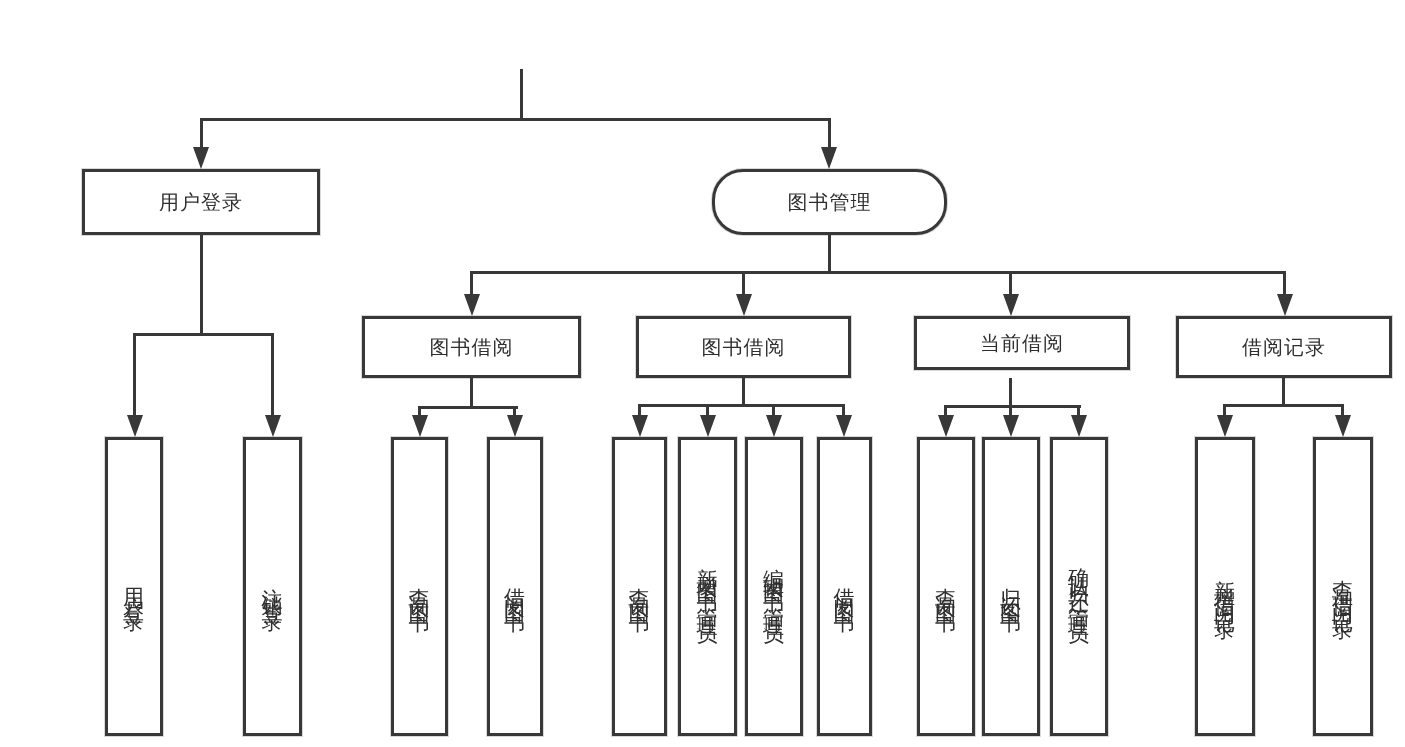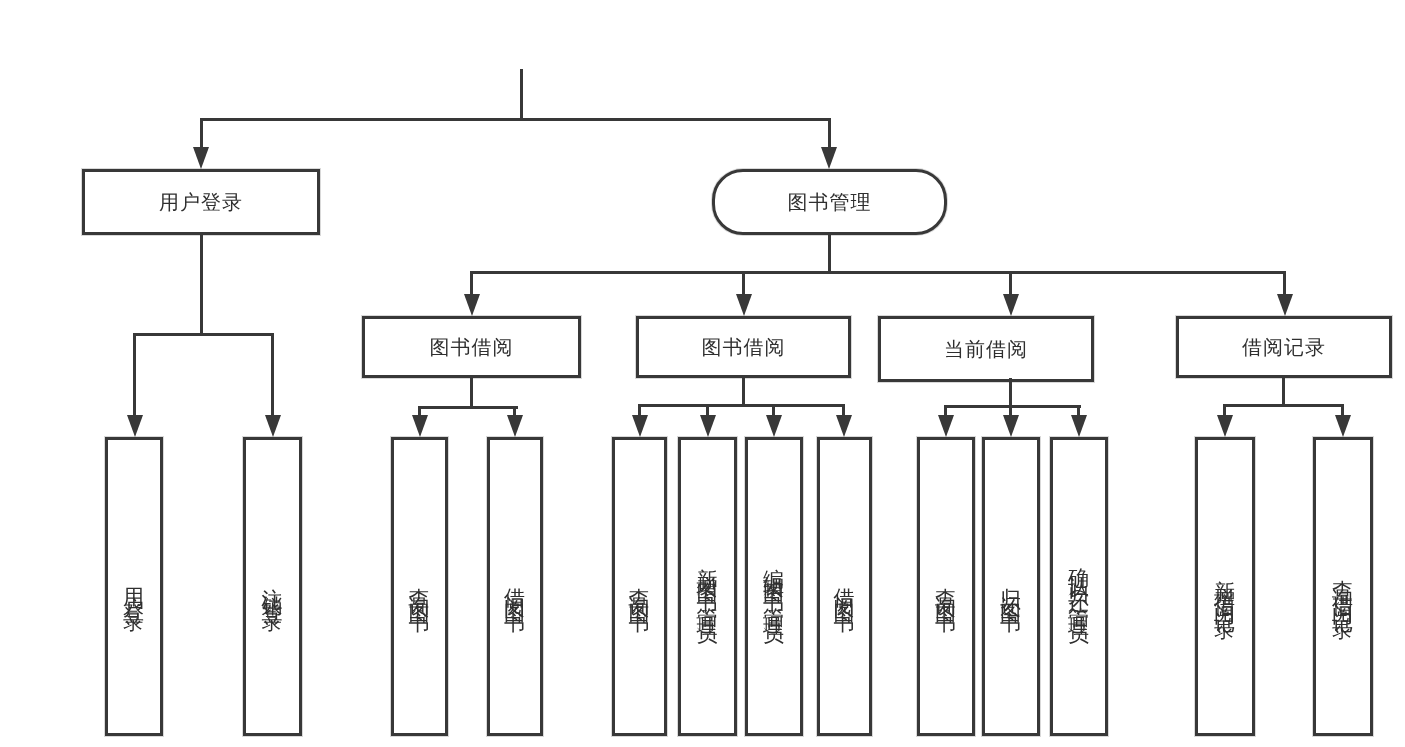--- a/index.html
+++ b/index.html
@@ -61,21 +61,21 @@
   <div class="box" style="left:712px;top:169px;width:235px;height:66px;border-radius:31px;">
     <span>图书管理</span>
   </div>
 
   <div class="box" style="left:362px;top:316px;width:219px;height:62px;">
     <span>图书借阅</span>
   </div>
   <div class="box" style="left:636px;top:316px;width:215px;height:62px;">
     <span>图书借阅</span>
   </div>
-  <div class="box" style="left:878px;top:316px;width:216px;height:66px;">
+  <div class="box" style="left:914px;top:316px;width:216px;height:54px;">
     <span>当前借阅</span>
   </div>
   <div class="box" style="left:1176px;top:316px;width:216px;height:62px;">
     <span>借阅记录</span>
   </div>
 
   <div class="box vbox" style="left:105px;top:437px;width:58px;height:299px;">
     <span>用户登录</span>
   </div>
   <div class="box vbox" style="left:243px;top:437px;width:59px;height:299px;">

